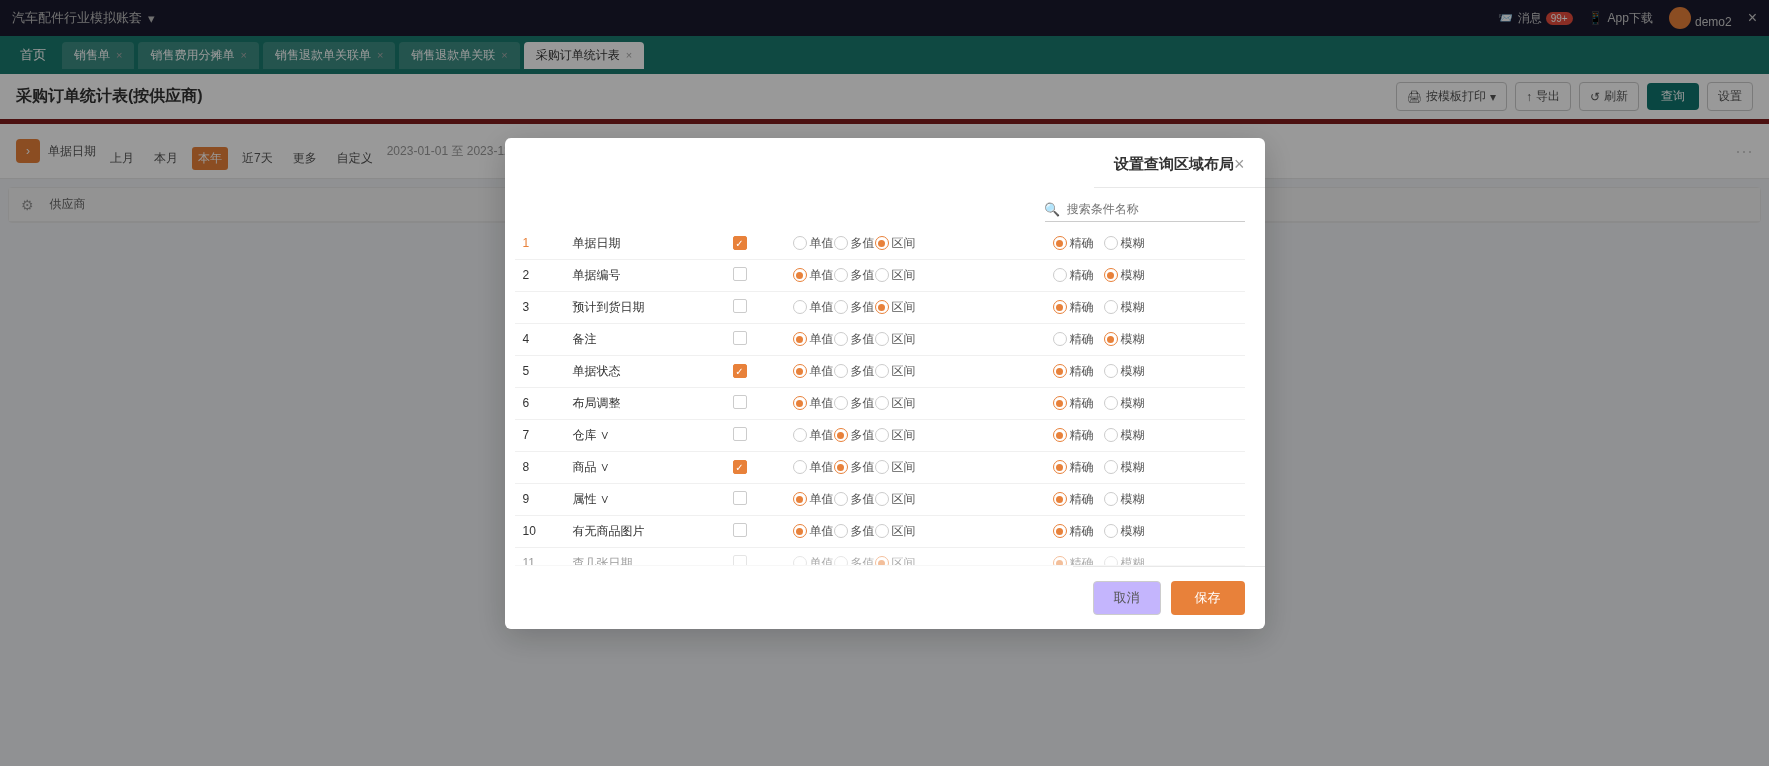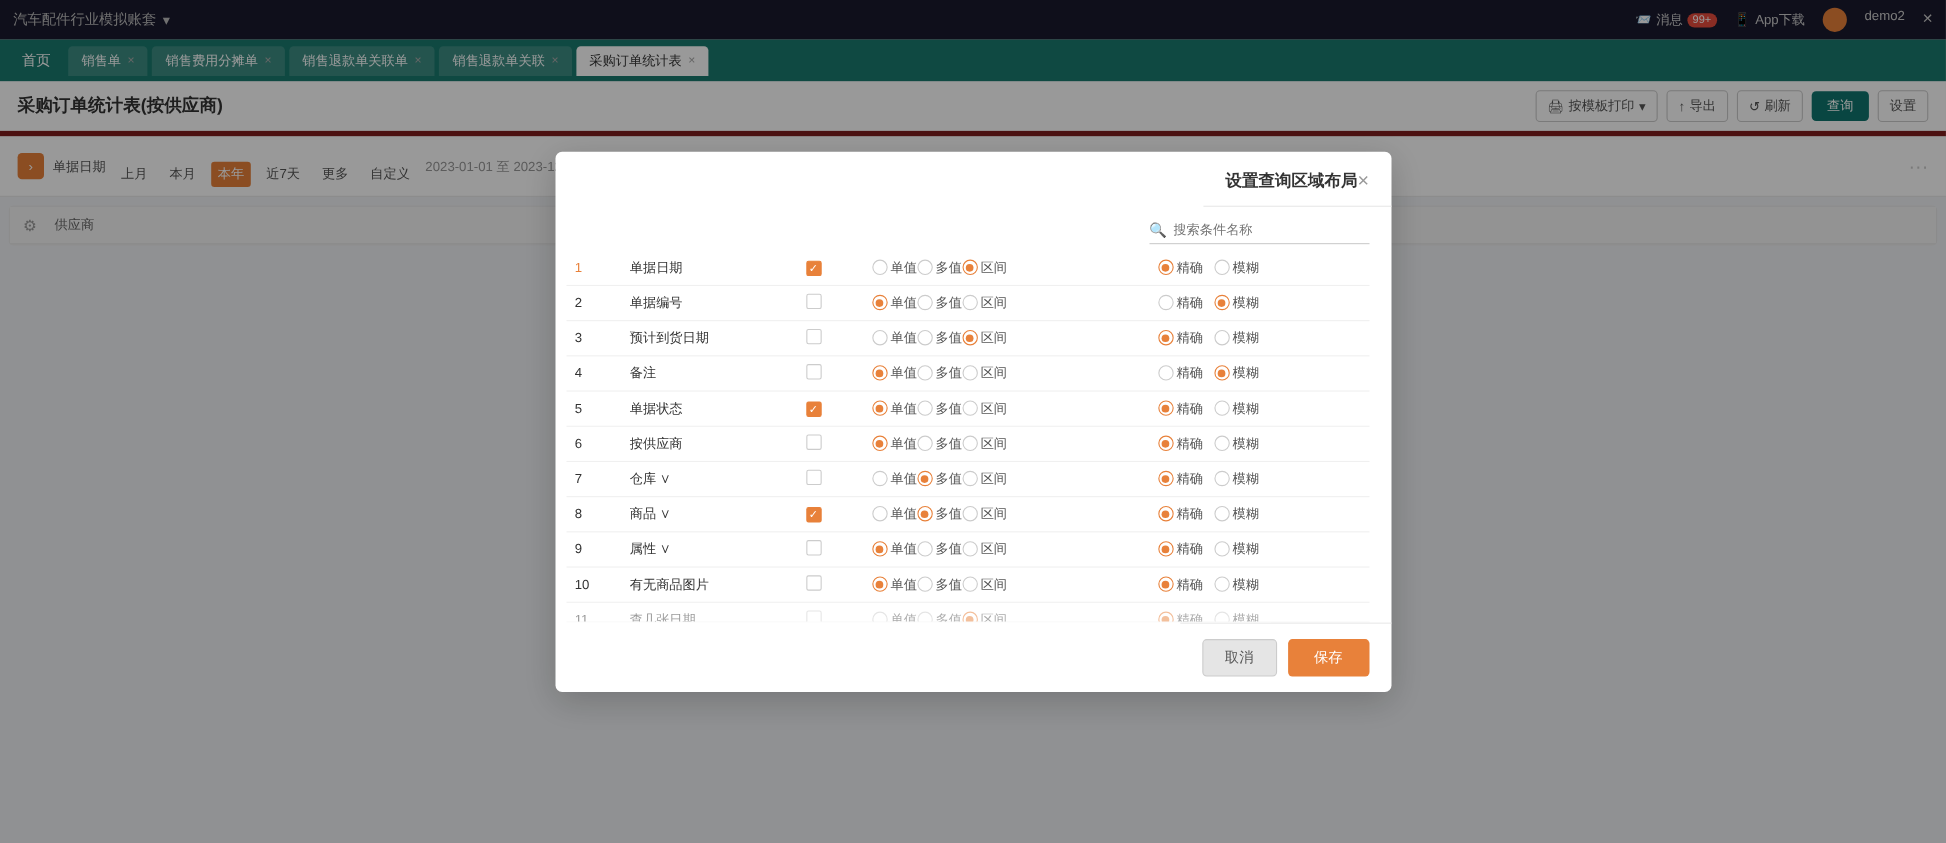--- a/index.html
+++ b/index.html
@@ -219,21 +219,21 @@
 
     
     .dialog-footer {
       padding: 14px 20px;
       display: flex;
       justify-content: flex-end;
       gap: 10px;
       border-top: 1px solid #e8e8e8;
     }
     .btn-cancel {
-      border: 1px solid #ccc; background: #e5e5e5; color: #555;
+      border: 1px solid #ccc; background: #c4b5fd; color: #555;
       padding: 7px 20px; border-radius: 4px; font-size: 13px; cursor: pointer;
     }
     .btn-save {
       background: #e8813a; color: #fff; border: none;
       padding: 7px 24px; border-radius: 4px; font-size: 13px; cursor: pointer;
     }
 
     .scrollbar-visible::-webkit-scrollbar { width: 6px; }
     .scrollbar-visible::-webkit-scrollbar-thumb { background: #ccc; border-radius: 3px; }
 
@@ -251,21 +251,21 @@
   <div class="top-bar-right">
     <span style="cursor:pointer;display:flex;align-items:center;gap:4px;">
       <span>📨</span>
       <span>消息</span>
       <span class="badge">99+</span>
     </span>
     <span style="cursor:pointer;display:flex;align-items:center;gap:4px;">
       <span>📱</span>
       <span>App下载</span>
     </span>
-    <span style="cursor:pointer;display:flex;align-items:flex-start;gap:16px;">
+    <span style="cursor:pointer;display:flex;align-items:flex-end;gap:4px;">
       <span style="width:22px;height:22px;border-radius:50%;background:#e8813a;display:inline-block;"></span>
       <span>demo2</span>
     </span>
     <span class="close-x">×</span>
   </div>
 </div>
 
 <div class="tab-bar">
   <span class="tab-home">首页</span>
   <span class="tab-item">销售单 <span class="tab-close">×</span></span>
@@ -429,21 +429,21 @@
         <div>
           <div class="match-group">
             <label class="radio-item"><span class="radio-circle selected"></span>精确</label>
             <label class="radio-item"><span class="radio-circle"></span>模糊</label>
           </div>
         </div>
       </div>
 
       <div class="dt-row">
         <div><span class="row-num dark">6</span></div>
-        <div>按供应商</div>
+        <div>布局调整</div>
         <div><span class="cb"></span></div>
         <div>
           <div class="radio-group">
             <label class="radio-item"><span class="radio-circle selected"></span>单值</label>
             <label class="radio-item"><span class="radio-circle"></span>多值</label>
             <label class="radio-item"><span class="radio-circle"></span>区间</label>
           </div>
         </div>
         <div>
           <div class="match-group">

